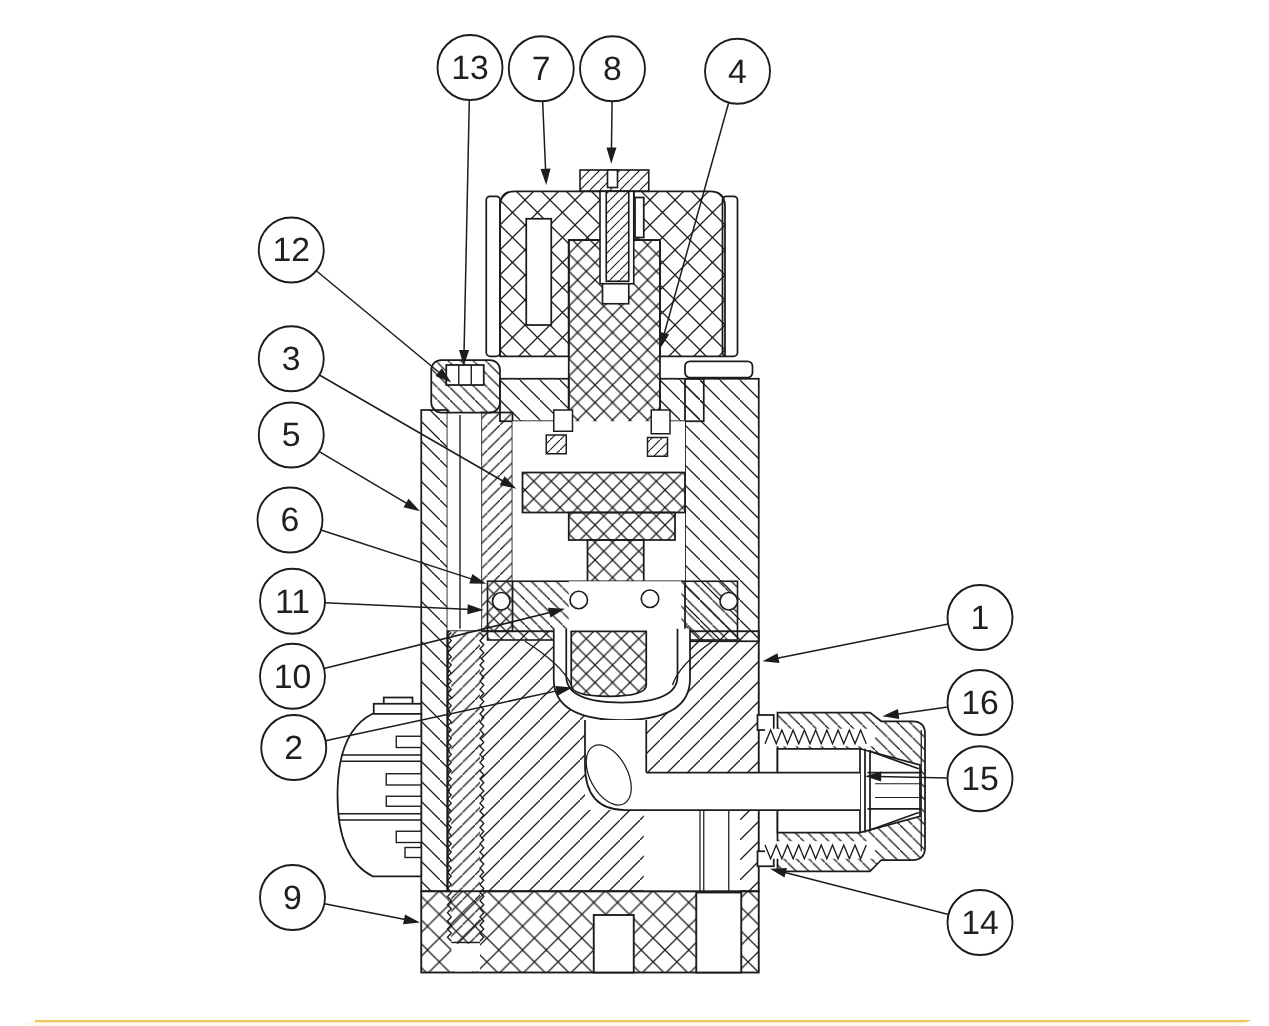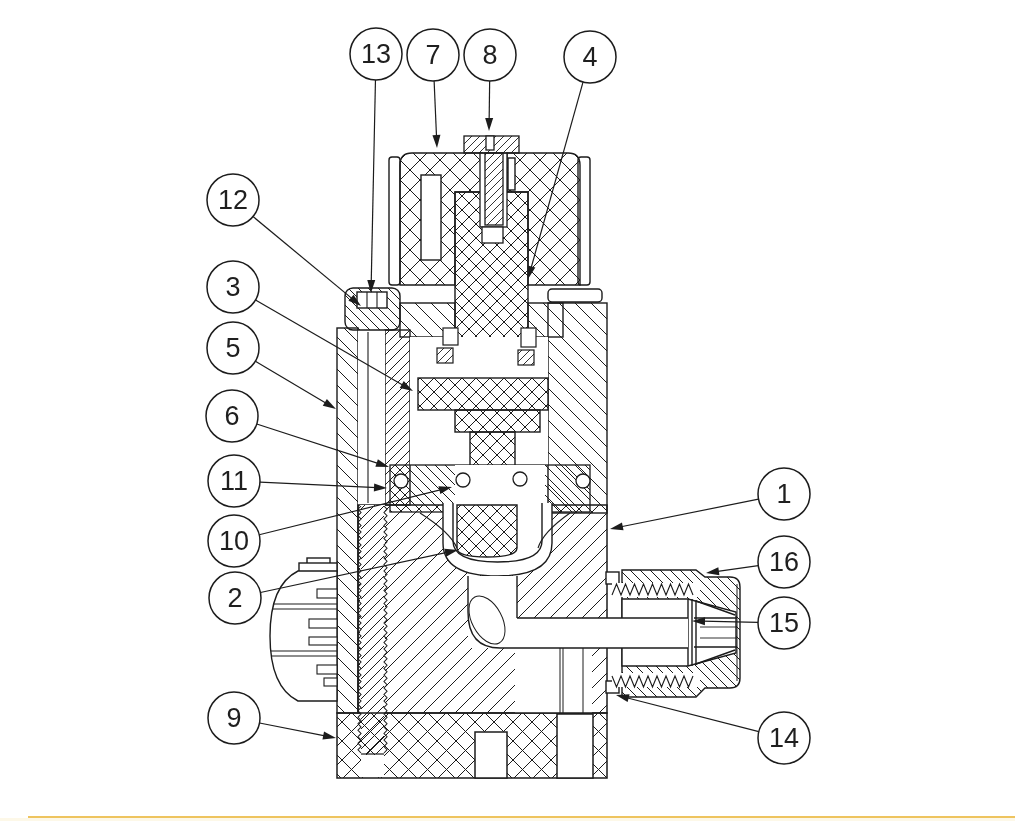--- a/index.html
+++ b/index.html
@@ -1,17 +1,17 @@
 <!DOCTYPE html>
 <html><head>
 <meta charset="utf-8">
 <style>
   html,body{margin:0;padding:0;background:#fff;}
   .stage{position:relative;width:1015px;height:821px;background:#fff;overflow:hidden;
-         font-family:"Liberation Sans",sans-serif;}
+         font-family:"Liberation Sans",sans-serif;border-radius:31px;}
   svg{position:absolute;left:0;top:0;}
   .divider{position:absolute;left:28px;right:0;top:816px;height:2px;}
   .divider-under{position:absolute;left:0;right:0;top:818px;height:3px;background:#fdf8e8;}
   .callout-num{font-family:"Liberation Sans",sans-serif;font-weight:400;}
 </style>
 </head>
 <body>
 
 <div class="stage">
 <svg width="1015" height="821" viewBox="0 0 1015 821">

